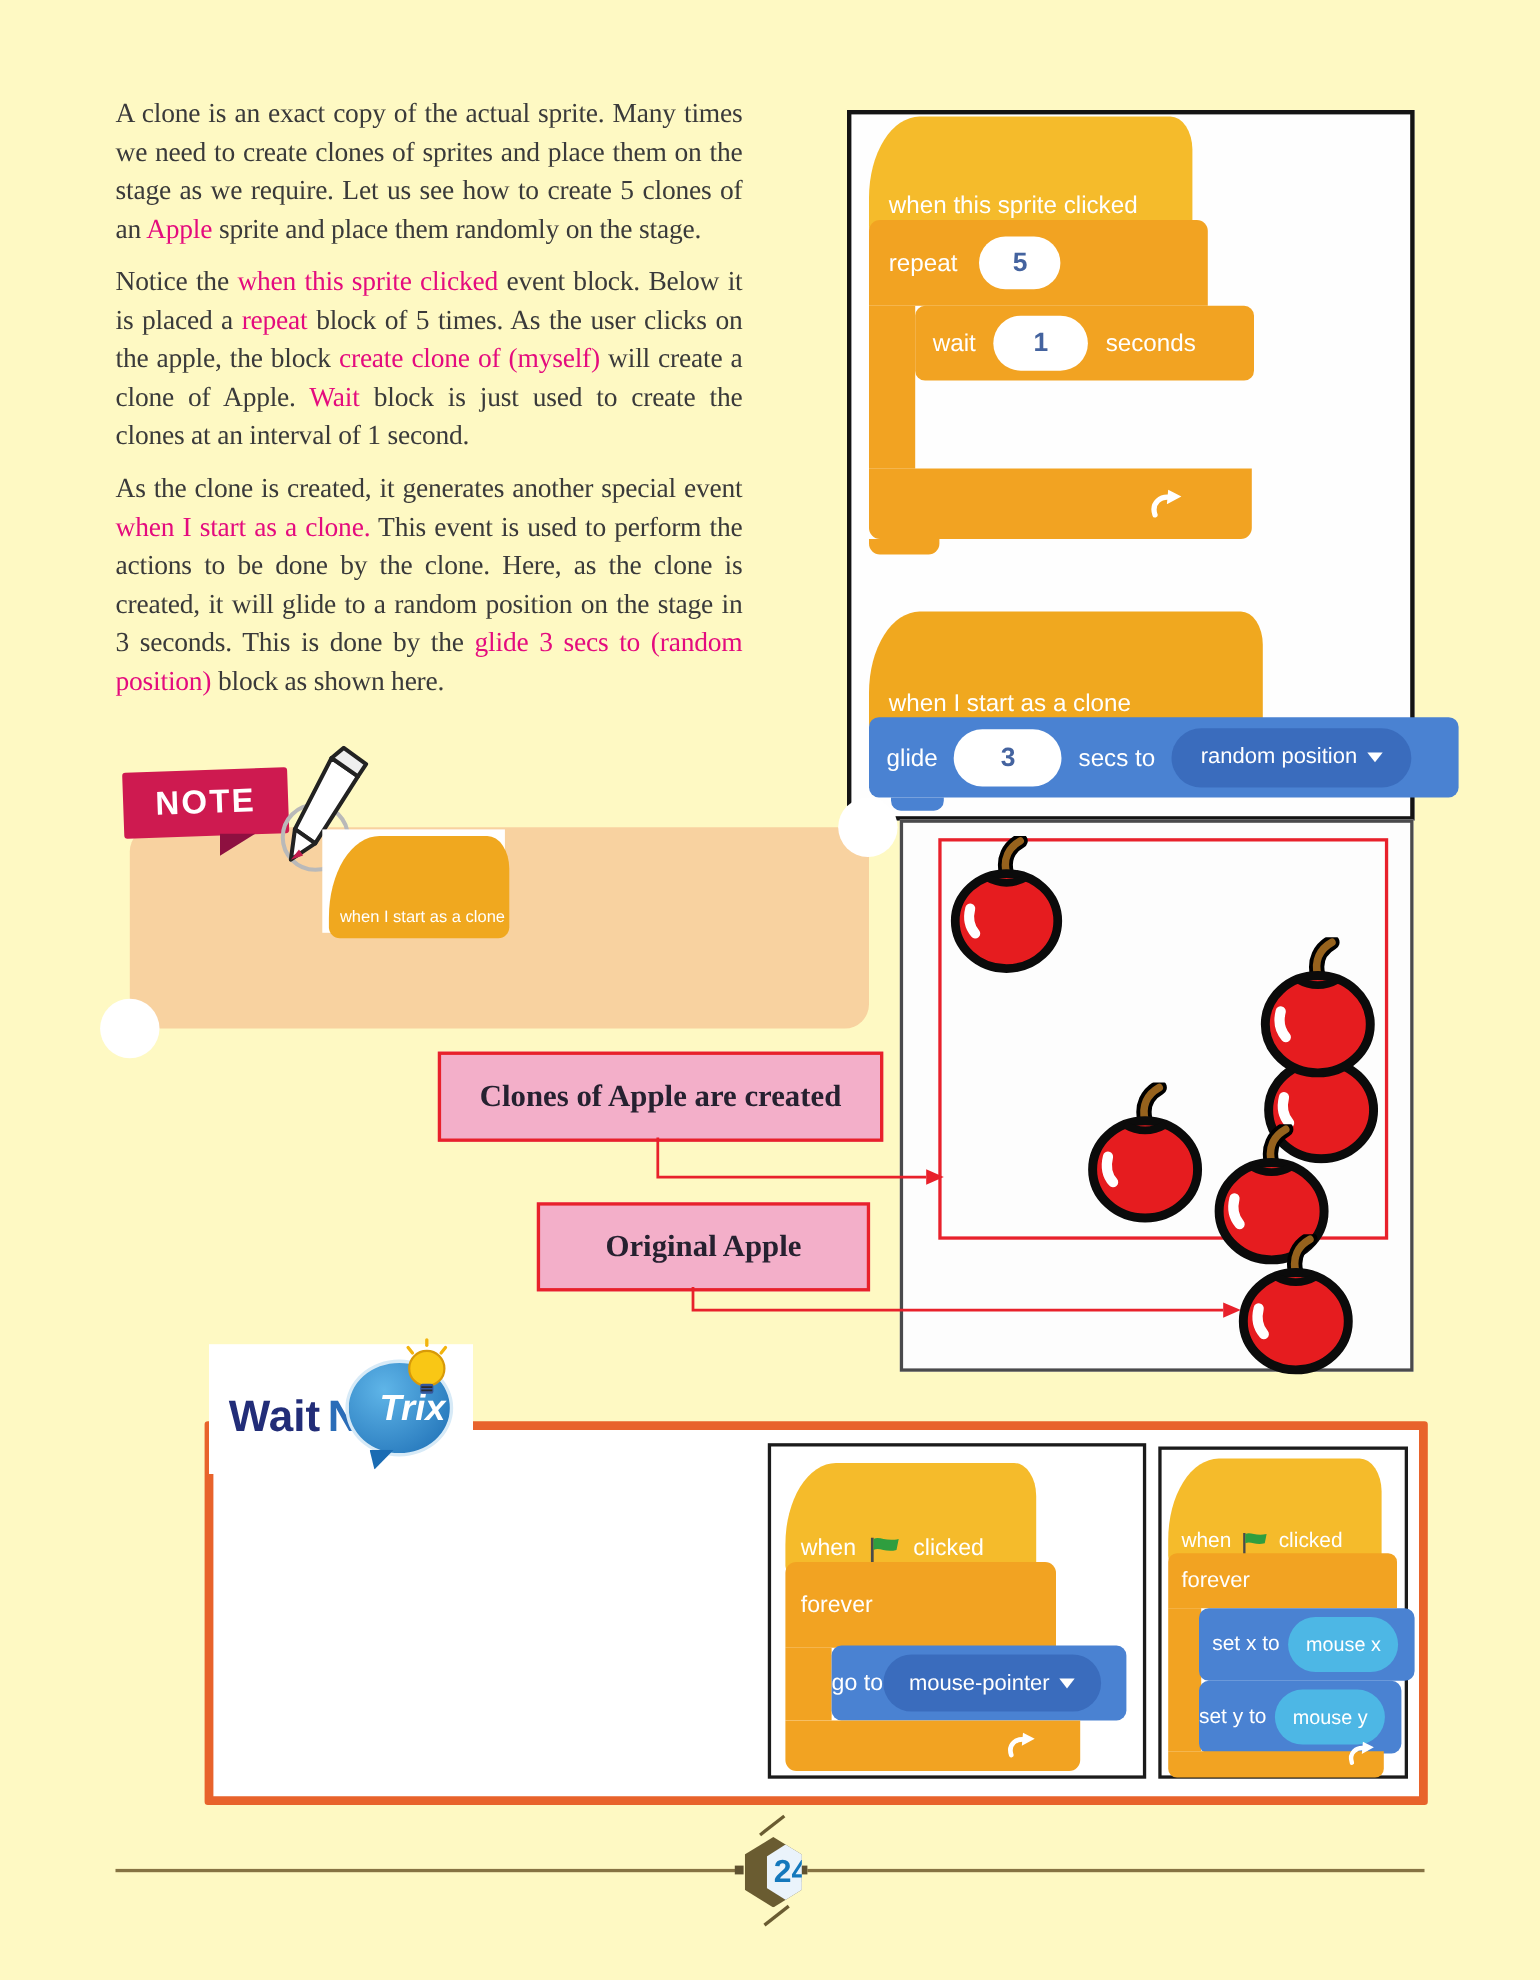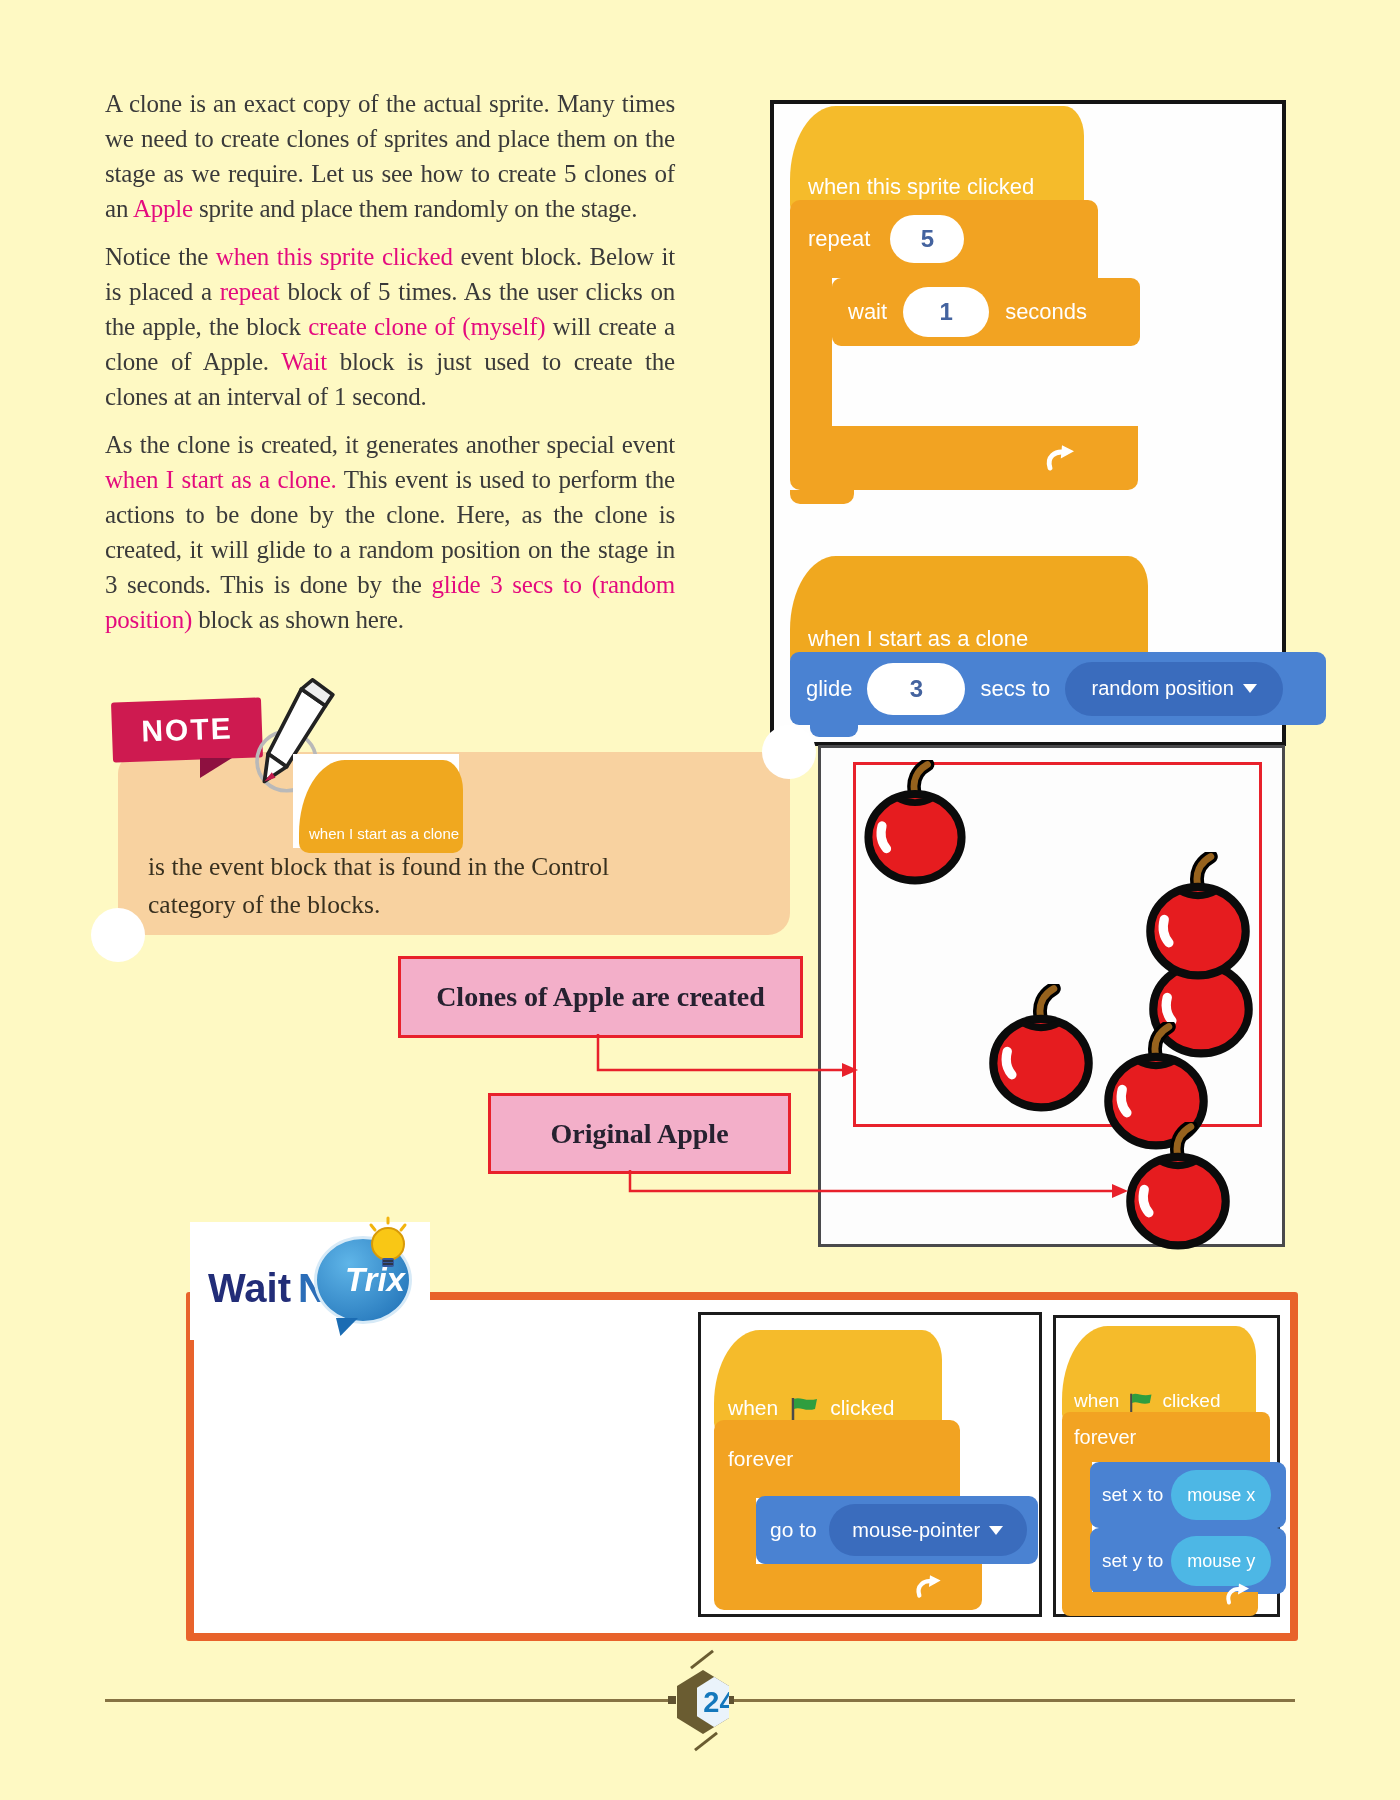--- a/index.html
+++ b/index.html
@@ -153,21 +153,20 @@
     <path d="M34 6 L47 15 L26 48 L16 41 Z" fill="#fff" stroke="#222" stroke-width="2" stroke-linejoin="round"></path>
     <path d="M34 6 L47 15 L51 9 L40 1 Z" fill="#eee" stroke="#222" stroke-width="2" stroke-linejoin="round"></path>
     <path d="M26 48 L16 41 L14 56 Z" fill="#fff" stroke="#222" stroke-width="2" stroke-linejoin="round"></path>
     <path d="M18 51 L14 56 L20 54 Z" fill="#c21c4e"></path>
   </svg>
 
   <div class="abs" style="left:293px;top:754px;width:166px;height:94px;background:#fff;"></div>
   <div class="blk orange2 hat" style="left:299px;top:760px;width:154px;height:82px;padding:0 0 11px 10px;font-size:15px;">
     <span>when I start as a clone</span>
   </div>
-  <div class="abs" style="left:148px;top:848px;width:552px;font-size:25.5px;line-height:38px;color:#38301f;">is the event block that is found in the Control category of the blocks.</div>
 
   <div class="pinkbox" style="left:398px;top:956px;width:399px;height:76px;">
     <span>Clones of Apple are created</span>
   </div>
   <div class="pinkbox" style="left:488px;top:1093px;width:297px;height:75px;">
     <span>Original Apple</span>
   </div>
 
   <svg class="abs" style="left:0;top:0;pointer-events:none;" width="1400" height="1800" viewBox="0 0 1400 1800">
     <path d="M598 1034 L598 1070 L842 1070" stroke="#e8212b" stroke-width="2.5" fill="none"></path>
@@ -205,21 +204,21 @@
     <svg viewBox="0 0 32 26" width="32" height="26" style="margin-bottom:-2px;">
       <path d="M5 2 v23" stroke="#4a4a4a" stroke-width="2.5" fill="none"></path>
       <path d="M6 3 C12 0 17 6 29 3 L27 13 C17 16 12 10 6 13 Z" fill="#2f9e3f"></path>
     </svg>
     <span>clicked</span>
   </div>
   <div class="blk orange" style="left:714px;top:1420px;width:232px;height:78px;border-radius:10px 10px 0 0;padding-left:14px;font-size:21px;">
     <span>forever</span>
   </div>
   <div class="blk orange" style="left:714px;top:1498px;width:42px;height:66px;"></div>
-  <div class="blk blue rounded" style="left:756px;top:1496px;width:268px;height:68px;padding-left:14px;gap:12px;font-size:21px;">
+  <div class="blk blue rounded" style="left:756px;top:1496px;width:268px;height:68px;font-size:21px;">
     <span>go to</span>
     <span class="oval-drop" style="background:#3a6cbd;width:198px;height:52px;font-size:20px;">
       <span>mouse-pointer</span>
       <span class="caret"></span>
     </span>
   </div>
   <div class="blk orange" style="left:714px;top:1564px;width:232px;height:46px;border-radius:0 0 10px 10px;justify-content:flex-end;padding-right:36px;">
     <svg viewBox="0 0 30 24" width="32" height="26">
       <path d="M5 20 C2 11 9 5 18 7" fill="none" stroke="#fff" stroke-width="4" stroke-linecap="round"></path>
       <path d="M15 1 l10 5 -11 6 z" fill="#fff"></path>
@@ -238,21 +237,21 @@
   <div class="blk orange" style="left:1062px;top:1412px;width:196px;height:50px;border-radius:8px 8px 0 0;padding-left:12px;font-size:20px;">
     <span>forever</span>
   </div>
   <div class="blk orange" style="left:1062px;top:1462px;width:30px;height:130px;"></div>
   <div class="blk blue rounded" style="left:1090px;top:1462px;width:184px;height:66px;padding-left:12px;gap:8px;font-size:19px;">
     <span>set x to</span>
     <span class="oval-drop" style="background:#4db7e5;width:100px;height:50px;font-size:18px;">
       <span>mouse x</span>
     </span>
   </div>
-  <div class="blk blue rounded" style="left:1090px;top:1528px;width:184px;height:66px;padding-left:12px;gap:8px;font-size:19px;">
+  <div class="blk blue rounded" style="left:1090px;top:1528px;width:184px;height:66px;gap:8px;font-size:19px;">
     <span>set y to</span>
     <span class="oval-drop" style="background:#4db7e5;width:100px;height:50px;font-size:18px;">
       <span>mouse y</span>
     </span>
   </div>
   <div class="blk orange" style="left:1062px;top:1592px;width:196px;height:24px;border-radius:0 0 8px 8px;"></div>
   <svg class="abs" style="left:1224px;top:1582px;" viewBox="0 0 30 24" width="30" height="25">
     <path d="M5 20 C2 11 9 5 18 7" fill="none" stroke="#fff" stroke-width="4" stroke-linecap="round"></path>
     <path d="M15 1 l10 5 -11 6 z" fill="#fff"></path>
   </svg>

